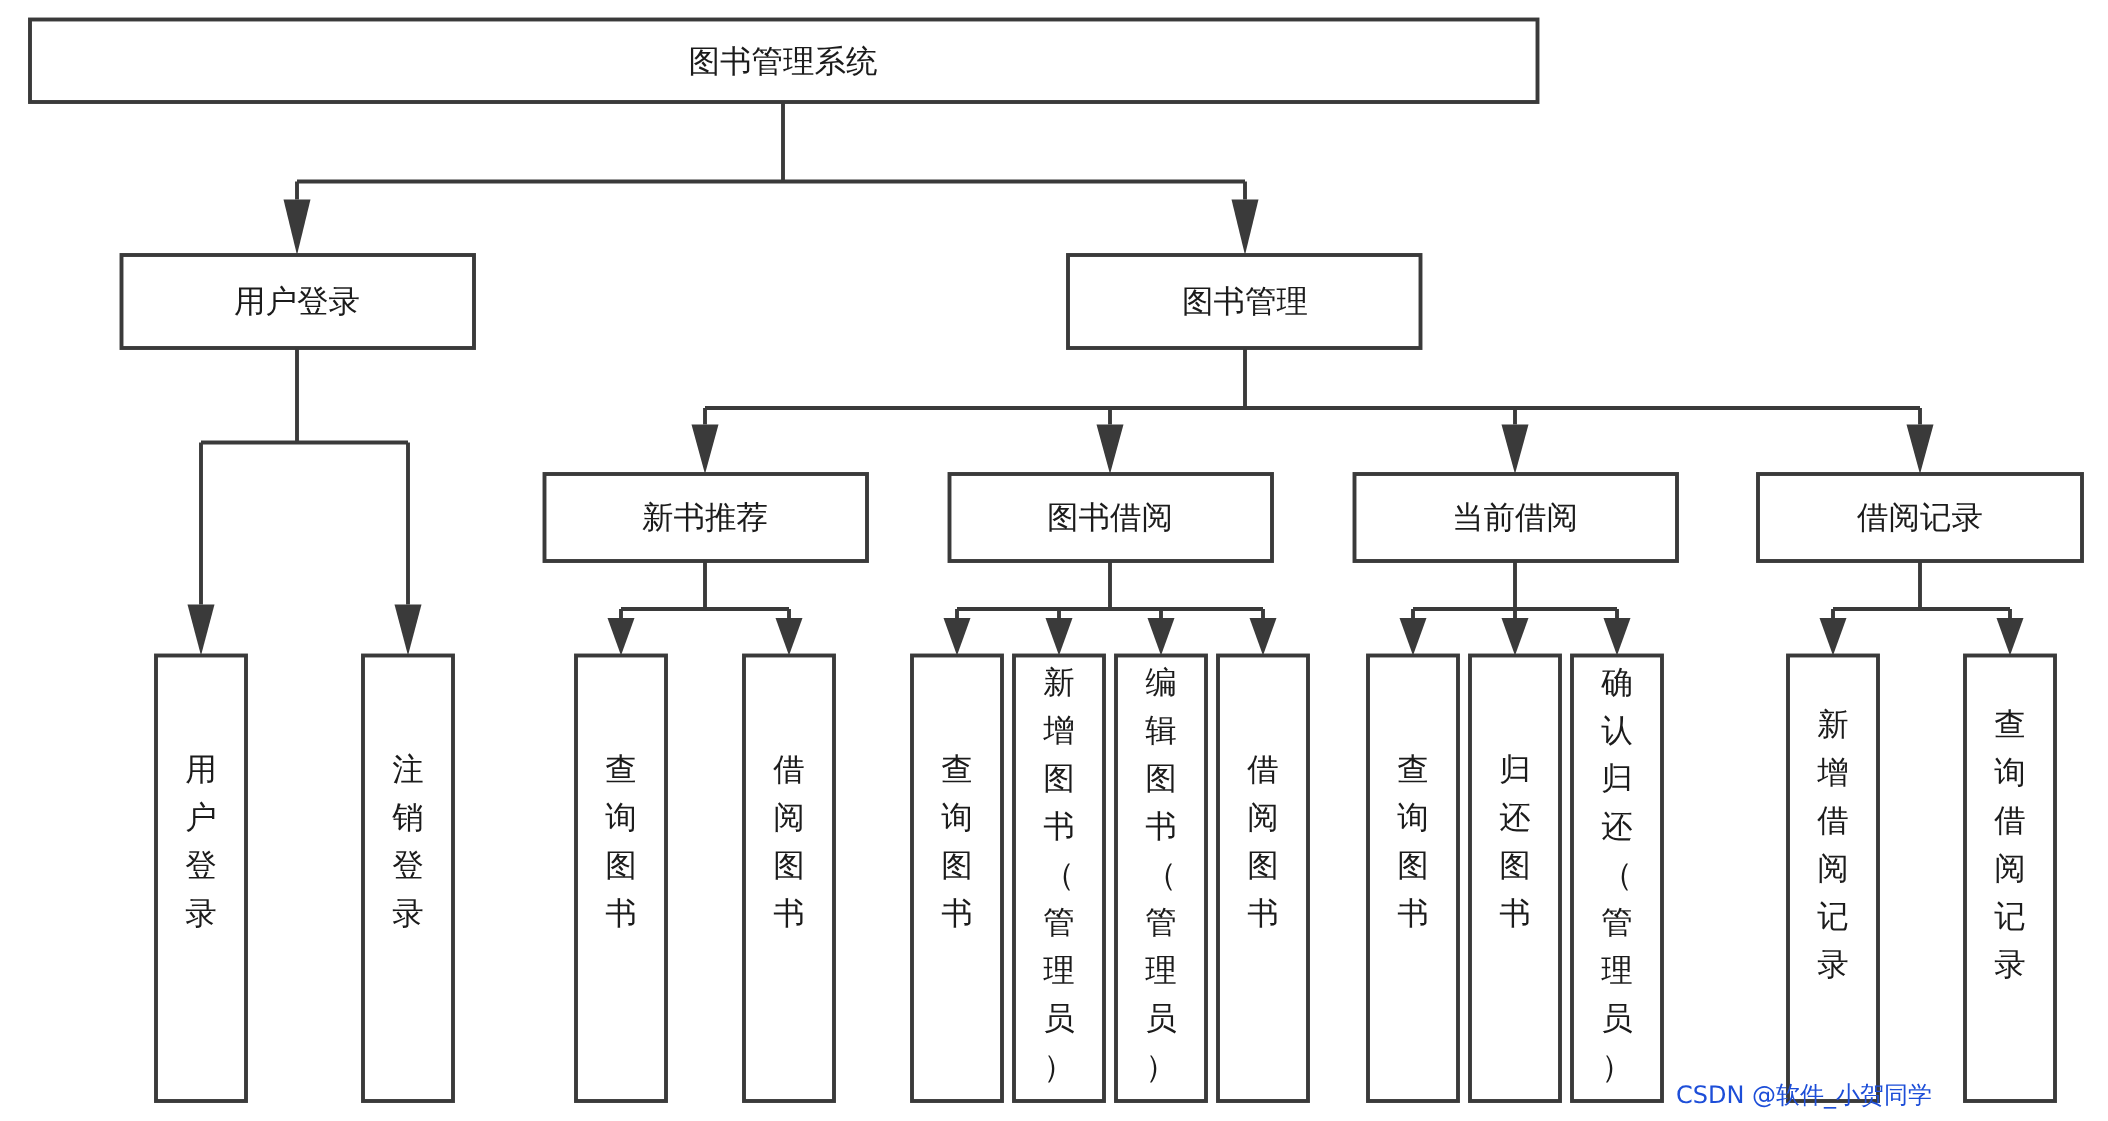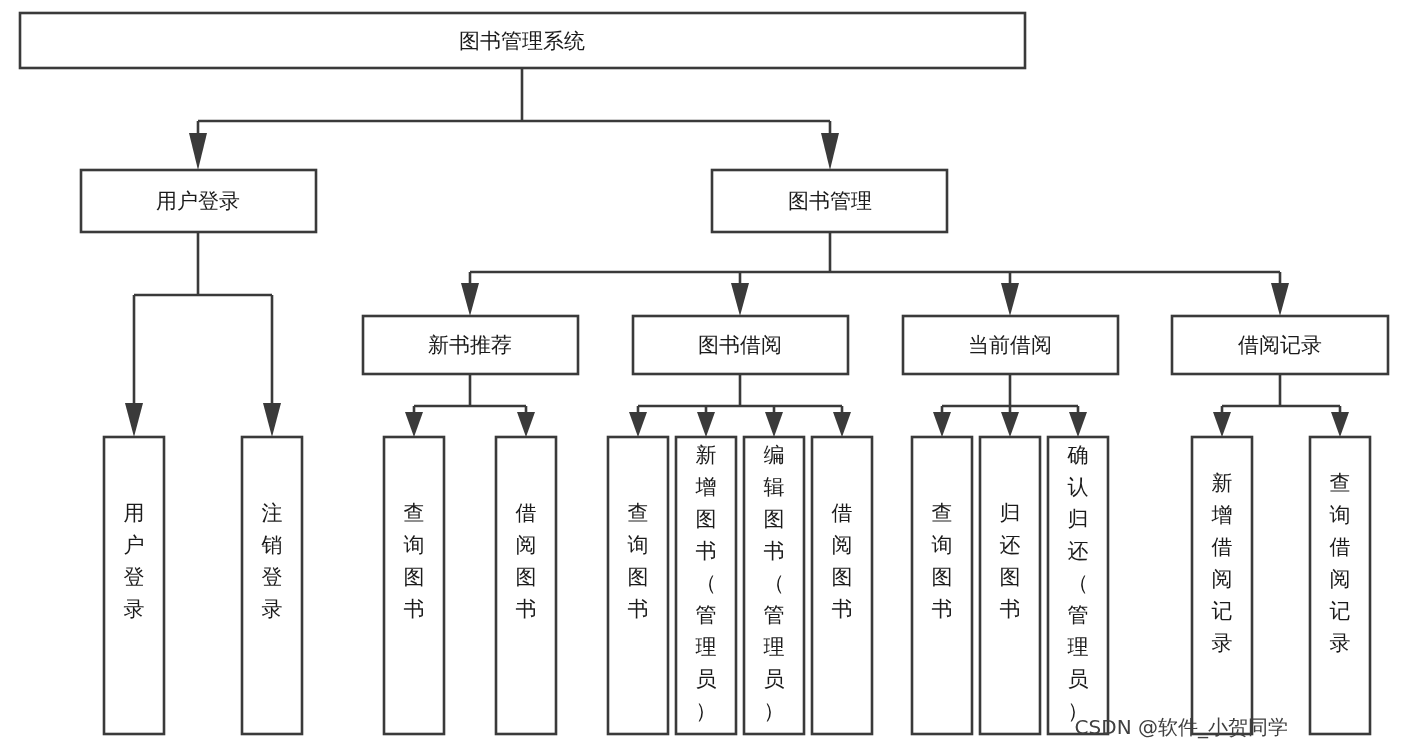--- a/index.html
+++ b/index.html
@@ -50,22 +50,22 @@
     stroke-linecap: butt;
   }
   .arrow-head {
     fill: #3a3a3a;
     stroke: none;
   }
   .watermark {
     position: absolute;
     right: 14px;
     bottom: 6px;
-    color: #404040;
-    font-size: 20px;
+    color: #1d4ed8;
+    font-size: 16px;
     font-family: "DejaVu Sans", "Liberation Sans", sans-serif;
     white-space: nowrap;
     user-select: none;
   }
 </style>
 </head>
 <body>
 
 <div id="diagram-root">
   <svg class="tree" viewBox="0 0 1405 747">

